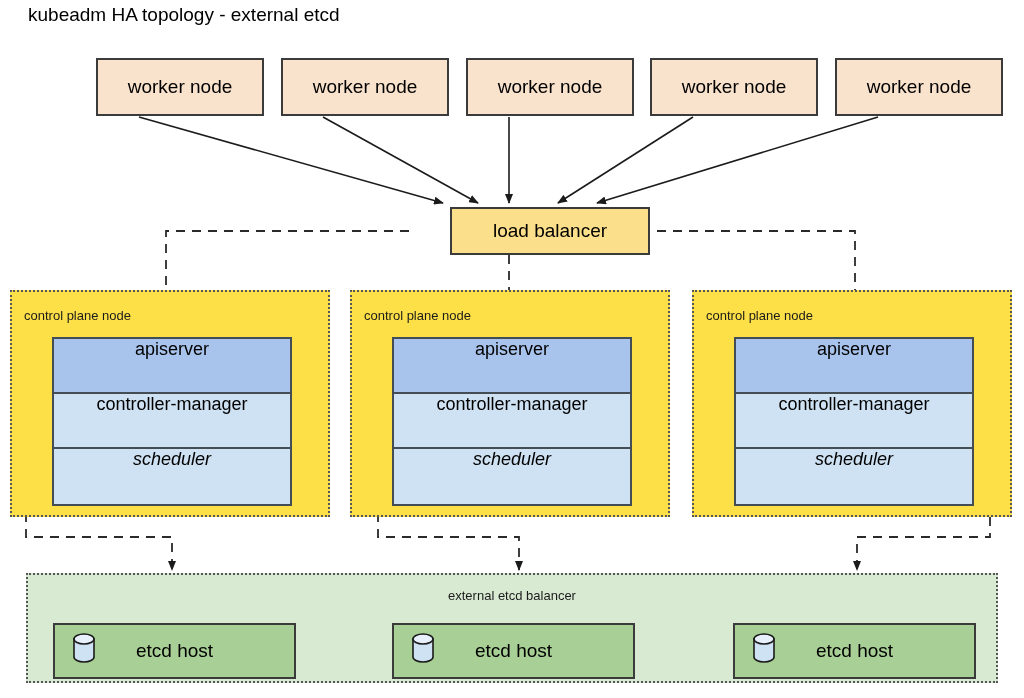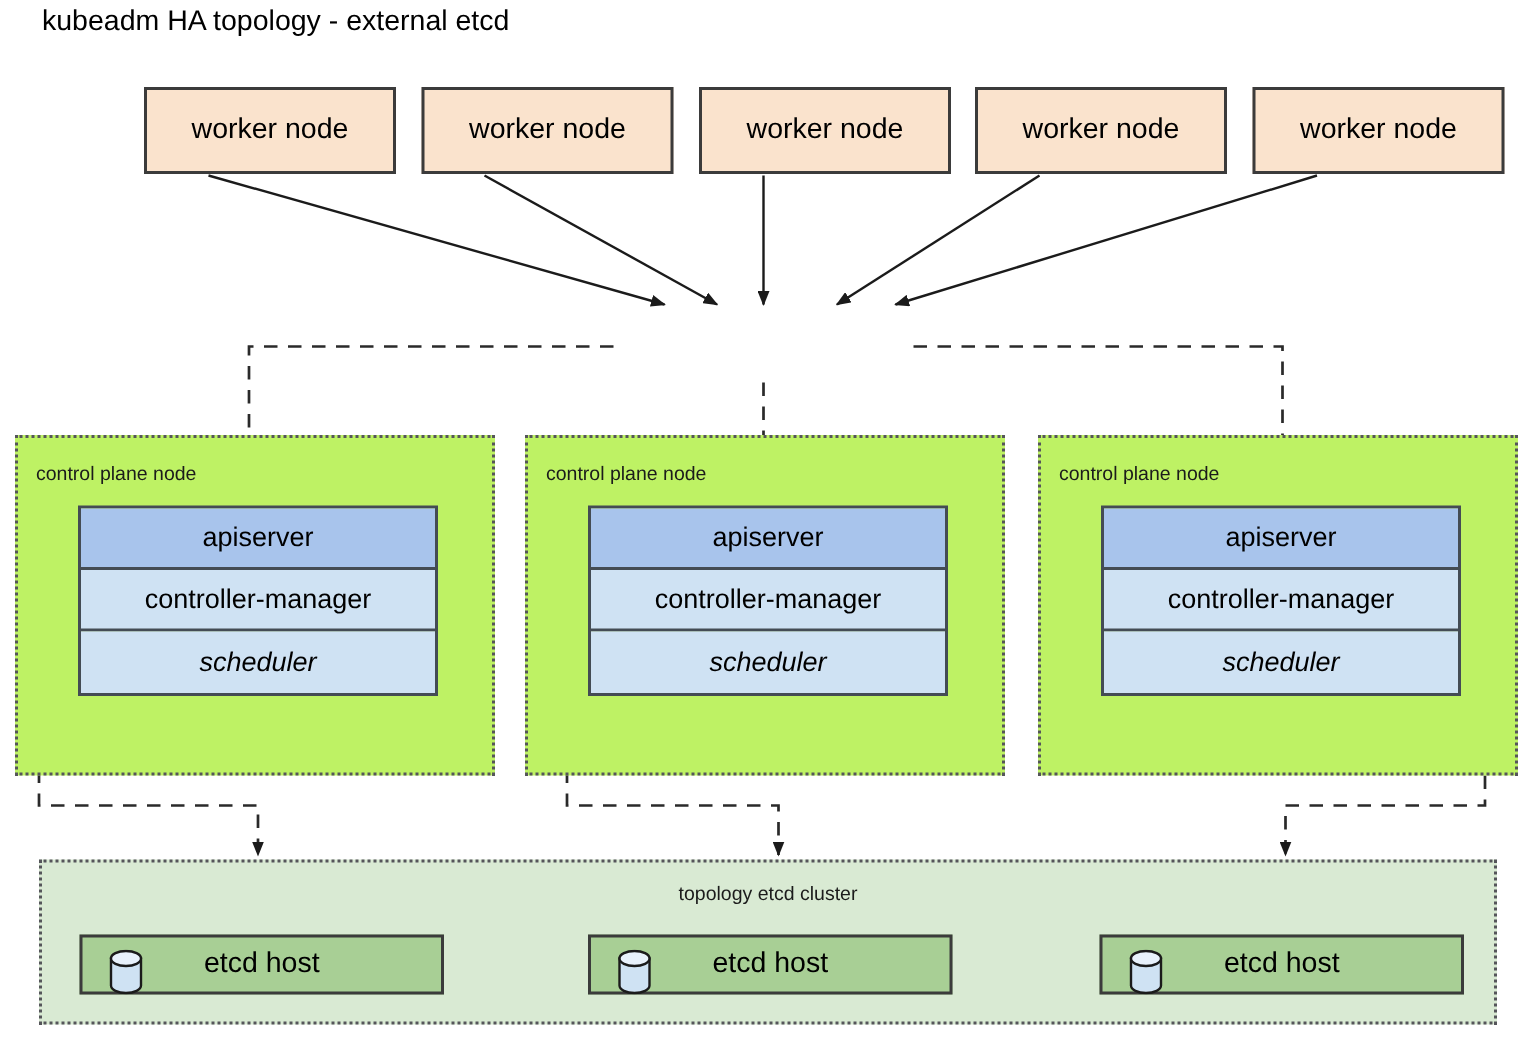--- a/index.html
+++ b/index.html
@@ -64,21 +64,21 @@
     height: 48px;
     background: #fbdf8a;
     border: 2px solid #3b3b3b;
     font-size: 19px;
   }
 
   
   .control-plane-node {
     position: absolute;
     box-sizing: border-box;
-    background: #bef264;
+    background: #fde047;
     border: 2px dotted #55555a;
     width: 320px;
     height: 227px;
   }
   .cp-label {
     position: absolute;
     left: 12px;
     top: 16px;
     font-size: 13px;
     white-space: nowrap;
@@ -87,23 +87,23 @@
   .cp-stack {
     position: absolute;
     left: 40px;
     top: 45px;
     width: 240px;
     border: 2px solid #444c54;
     box-sizing: border-box;
   }
   .cp-comp {
     box-sizing: border-box;
-    height: 41px;
+    height: 55px;
     display: flex;
-    align-items: center;
+    align-items: flex-start;
     justify-content: center;
     font-size: 18px;
     border-bottom: 2px solid #444c54;
     background: #cfe2f3;
   }
   .cp-comp:last-child { border-bottom: none; font-style: italic; }
   .cp-comp.apiserver { background: #a8c4ec; }
 
   
   #etcd-cluster {
@@ -123,21 +123,21 @@
     top: 13px;
     text-align: center;
     font-size: 13px;
     color: #1b1b1b;
   }
   .etcd-host {
     position: absolute;
     box-sizing: border-box;
     top: 48px;
     width: 243px;
-    height: 40px;
+    height: 56px;
     background: #a8cf95;
     border: 2px solid #3b3b3b;
     display: flex;
     align-items: center;
     justify-content: center;
     font-size: 19px;
   }
   .etcd-host .db-icon {
     position: absolute;
     left: 17px;
@@ -196,20 +196,23 @@
   <div class="node worker-node" style="left:425px; top:58px;">
     <span>worker node</span>
   </div>
   <div class="node worker-node" style="left:609px; top:58px;">
     <span>worker node</span>
   </div>
   <div class="node worker-node" style="left:794px; top:58px;">
     <span>worker node</span>
   </div>
 
+  <div class="node" id="load-balancer">
+    <span>load balancer</span>
+  </div>
 
   <div class="control-plane-node" style="left:10px; top:290px;">
     <div class="cp-label">control plane node</div>
     <div class="cp-stack">
       <div class="cp-comp apiserver">
         <span>apiserver</span>
       </div>
       <div class="cp-comp">
         <span>controller-manager</span>
       </div>
@@ -243,21 +246,21 @@
       <div class="cp-comp">
         <span>controller-manager</span>
       </div>
       <div class="cp-comp">
         <span>scheduler</span>
       </div>
     </div>
   </div>
 
   <div id="etcd-cluster">
-    <div id="etcd-cluster-label">topology etcd cluster</div>
+    <div id="etcd-cluster-label">external etcd balancer</div>
 
     <div class="etcd-host" style="left:25px;">
       <span class="db-icon">
         <svg width="24" height="30" viewBox="0 0 24 30">
           <path d="M2,6 L2,24 A10,5 0 0 0 22,24 L22,6 Z" fill="#cfe2f3" stroke="#1b1b1b" stroke-width="1.6"></path>
           <ellipse cx="12" cy="6" rx="10" ry="5" fill="#e8f1fb" stroke="#1b1b1b" stroke-width="1.6"></ellipse>
         </svg>
       </span>
       <span>etcd host</span>
     </div>

